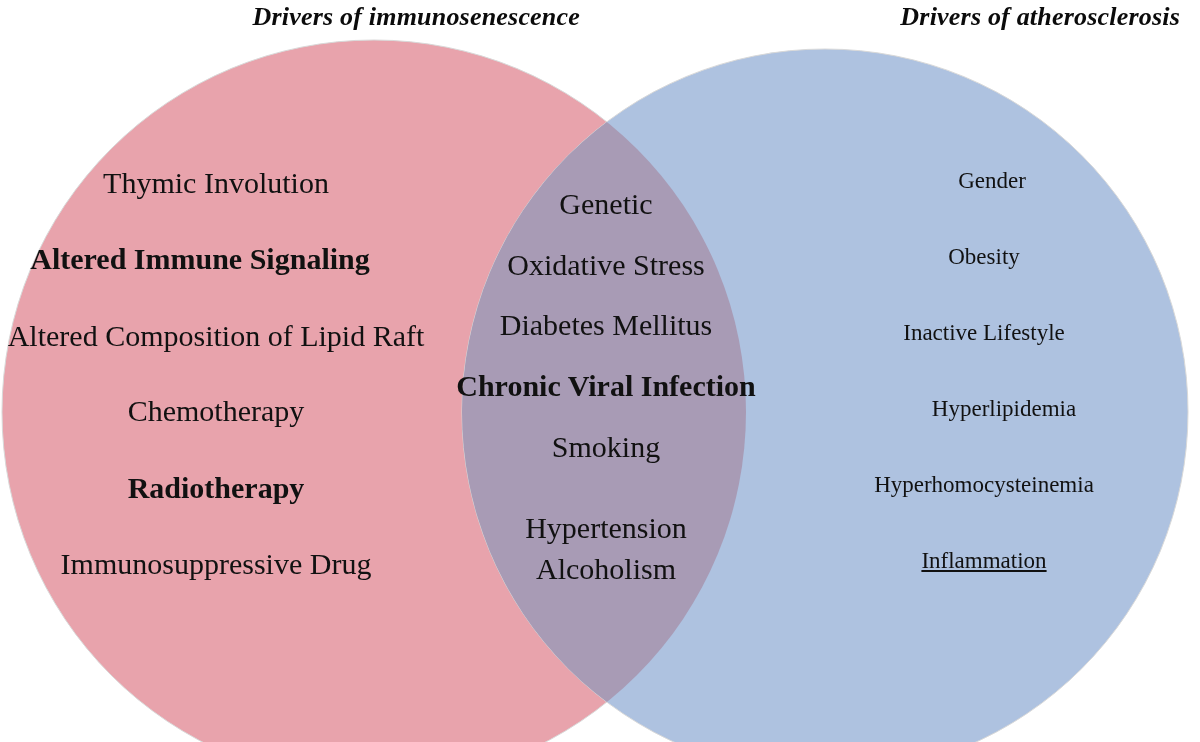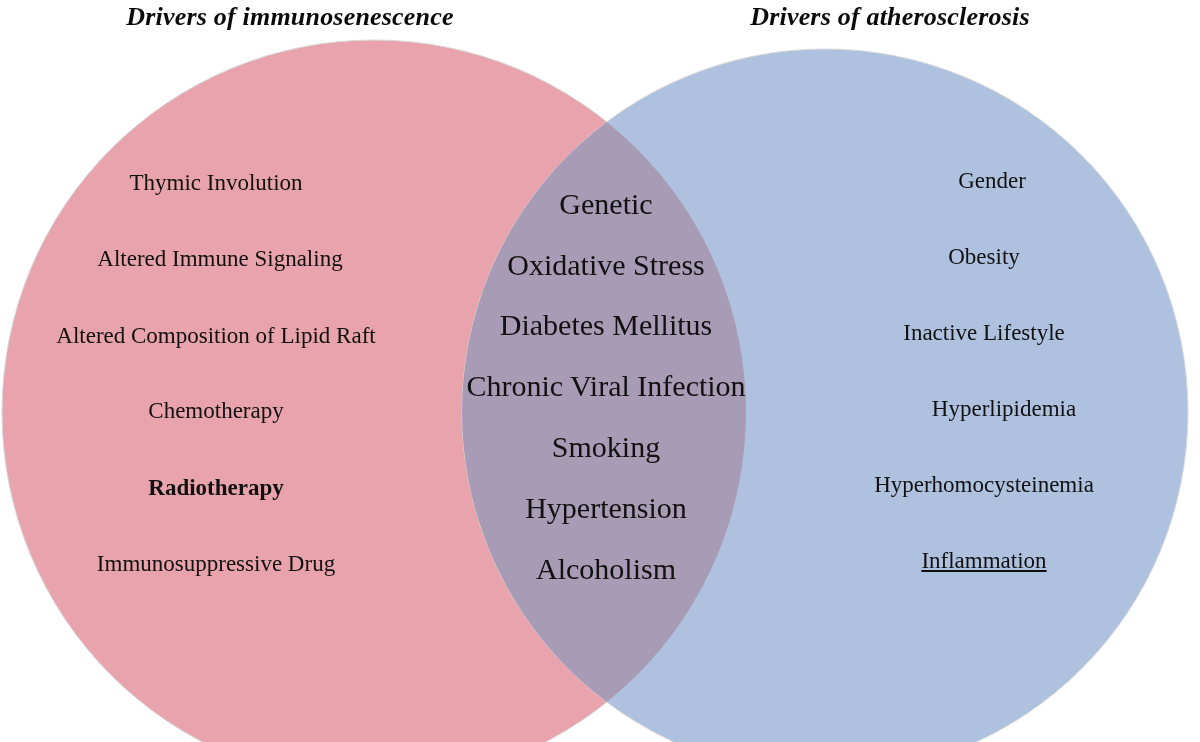--- a/index.html
+++ b/index.html
@@ -43,21 +43,21 @@
     position: absolute;
     top: 0px;
     font-family: "Liberation Serif", "DejaVu Serif", serif;
     font-weight: bold;
     font-style: italic;
     font-size: 26px;
     line-height: 34px;
     letter-spacing: 0.2px;
     color: #0b0b0b;
     white-space: nowrap;
-    text-align: center;
+    text-align: right;
   }
   .title-left  { left: 0px;   width: 580px; }
   .title-right { left: 600px; width: 580px; }
 
   .labels {
     position: absolute;
     left: 0;
     top: 0;
     width: 1200px;
     height: 742px;
@@ -66,23 +66,23 @@
   .label {
     position: absolute;
     font-family: "Liberation Serif", "DejaVu Serif", serif;
     font-size: 23px;
     line-height: 26px;
     color: #111111;
     white-space: nowrap;
     transform: translate(-50%, -50%);
     text-align: center;
   }
-  .label.bold { font-weight: normal; font-size: 22.5px; }
+  .label.bold { font-weight: bold; font-size: 22.5px; }
 
-  .col-left  .label { font-size: 23px; }
+  .col-left  .label { font-size: 30px; }
   .col-mid   .label { font-size: 30px; }
   .col-right .label { font-size: 23px; }
 </style>
 </head>
 <body style="background: rgb(255, 255, 255);">
 
 <div id="venn-figure">
 
   <svg class="venn-svg" viewBox="0 0 1200 742" preserveAspectRatio="none">
     <defs>
@@ -101,33 +101,33 @@
   </svg>
 
   <div class="titles">
     <div class="title title-left">Drivers of immunosenescence</div>
     <div class="title title-right">Drivers of atherosclerosis</div>
   </div>
 
   <div class="labels">
     <div class="col-left" id="col-left">
         <div class="label" style="left: 216px; top: 183px;">Thymic Involution</div>
-        <div class="label" style="left: 220px; top: 259px;">Altered Immune Signaling</div>
+        <div class="label" style="left: 200px; top: 259px; font-weight: bold;">Altered Immune Signaling</div>
         <div class="label" style="left: 216px; top: 336px;">Altered Composition of Lipid Raft</div>
         <div class="label" style="left: 216px; top: 411px; text-align: center;">Chemotherapy</div>
         <div class="label" style="left: 216px; top: 488px; font-weight: bold;">Radiotherapy</div>
         <div class="label" style="left: 216px; top: 564px; text-align: center;">Immunosuppressive Drug</div>
       </div>
     <div class="col-mid" id="col-mid">
         <div class="label" style="left: 606px; top: 204px;">Genetic</div>
         <div class="label" style="left: 606px; top: 265px;">Oxidative Stress</div>
         <div class="label" style="left: 606px; top: 325px;">Diabetes Mellitus</div>
         <div class="label bold" style="left: 606px; top: 386px;">Chronic Viral Infection</div>
         <div class="label" style="left: 606px; top: 447px; text-align: center;">Smoking</div>
-        <div class="label" style="left: 606px; top: 508px; text-align: center;">Hypertension</div>
+        <div class="label" style="left: 606px; top: 528px; text-align: center;">Hypertension</div>
         <div class="label" style="left: 606px; top: 569px;">Alcoholism</div>
       </div>
     <div class="col-right" id="col-right">
         <div class="label" style="left: 984px; top: 181px; margin-left: 8px;">Gender</div>
         <div class="label" style="left: 984px; top: 257px;">Obesity</div>
         <div class="label" style="left: 984px; top: 333px;">Inactive Lifestyle</div>
         <div class="label" style="left: 984px; top: 409px; margin-left: 20px;">Hyperlipidemia</div>
         <div class="label" style="left: 984px; top: 485px;">Hyperhomocysteinemia</div>
         <div class="label" style="left: 984px; top: 561px; text-decoration: underline;">Inflammation</div>
       </div>

